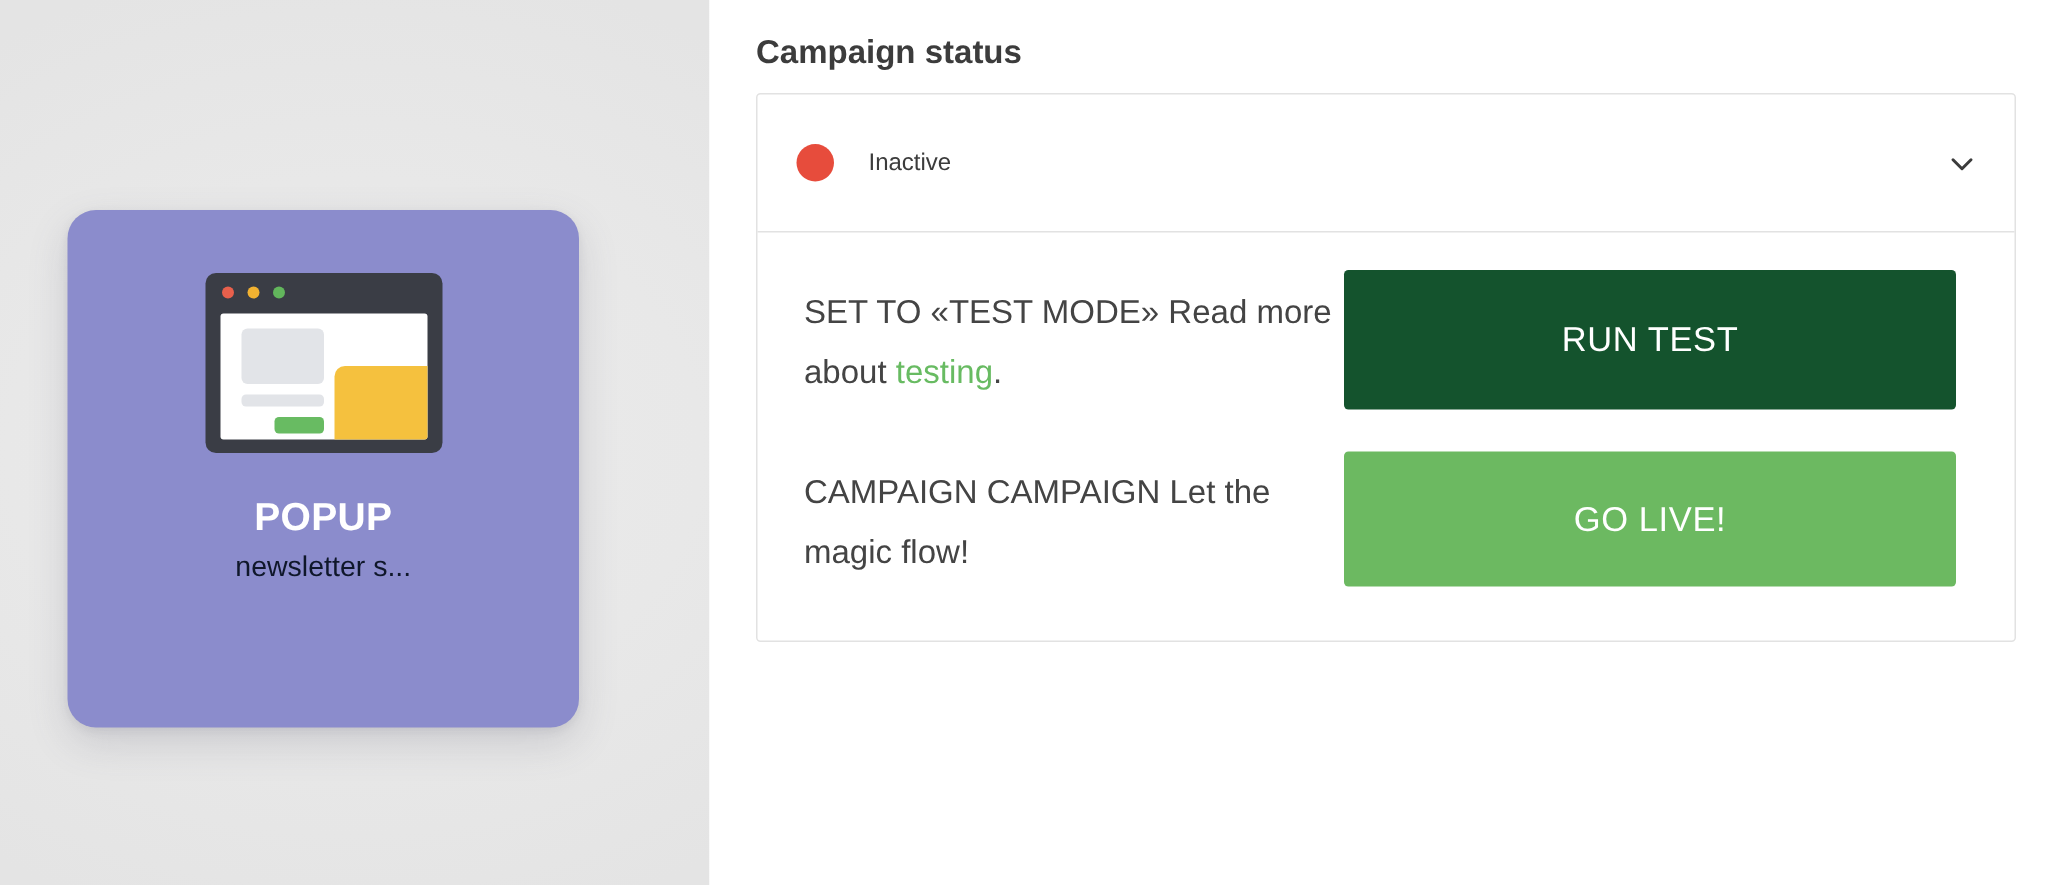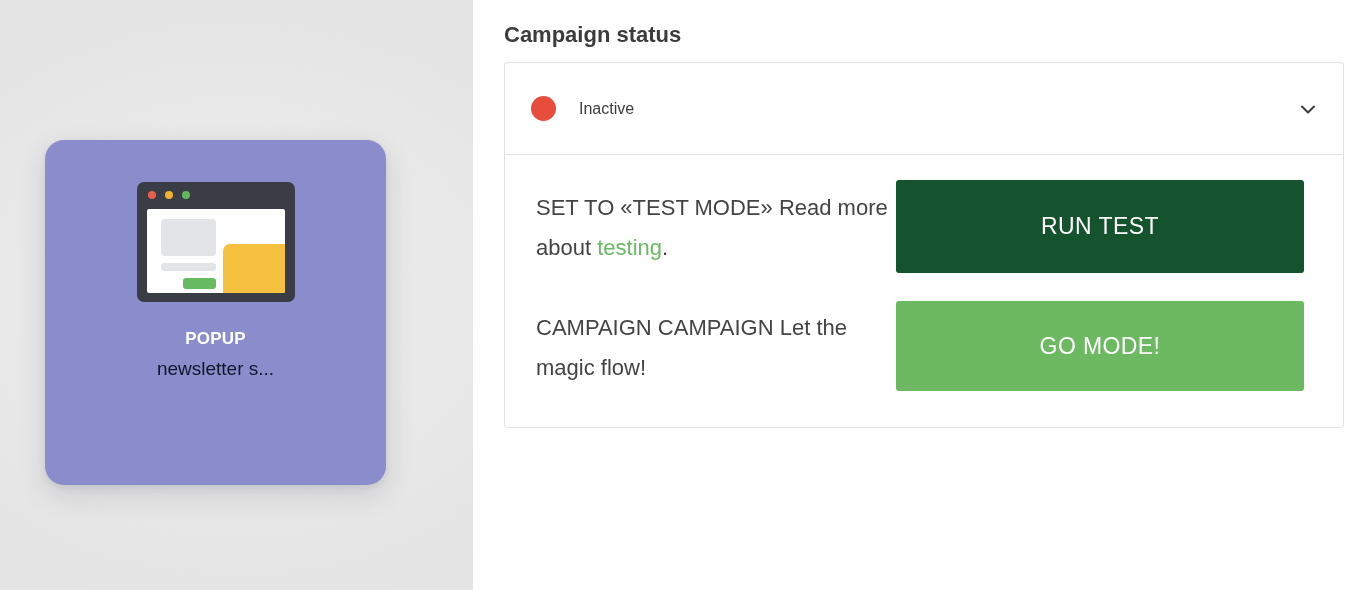--- a/index.html
+++ b/index.html
@@ -133,21 +133,21 @@
     left: 0;
     bottom: -16px;
     width: 22px;
     height: 17px;
     background: #f5c13e;
     border-bottom-right-radius: 14px;
   }
 
   .card-title {
     margin-top: 28px;
-    font-size: 17px;
+    font-size: 26px;
     font-weight: bold;
     color: #ffffff;
     letter-spacing: 0.2px;
     line-height: 1.1;
   }
   .card-subtitle {
     margin-top: 10px;
     font-size: 19px;
     font-weight: normal;
     color: #0f172a;
@@ -316,20 +316,20 @@
             <span>Read more about </span><a class="link" href="#">testing</a><span>.</span>
           </div>
           <button class="action-btn btn-test">RUN TEST</button>
         </div>
 
         <div class="action-row publish">
           <div class="action-text">
             <span>CAMPAIGN CAMPAIGN Let</span>
             <span>the magic flow!</span>
           </div>
-          <button class="action-btn btn-live">GO MODE!</button>
+          <button class="action-btn btn-live">GO LIVE!</button>
         </div>
 
       </div>
     </div>
 
   </div>
 </div>
 
 </body></html>

